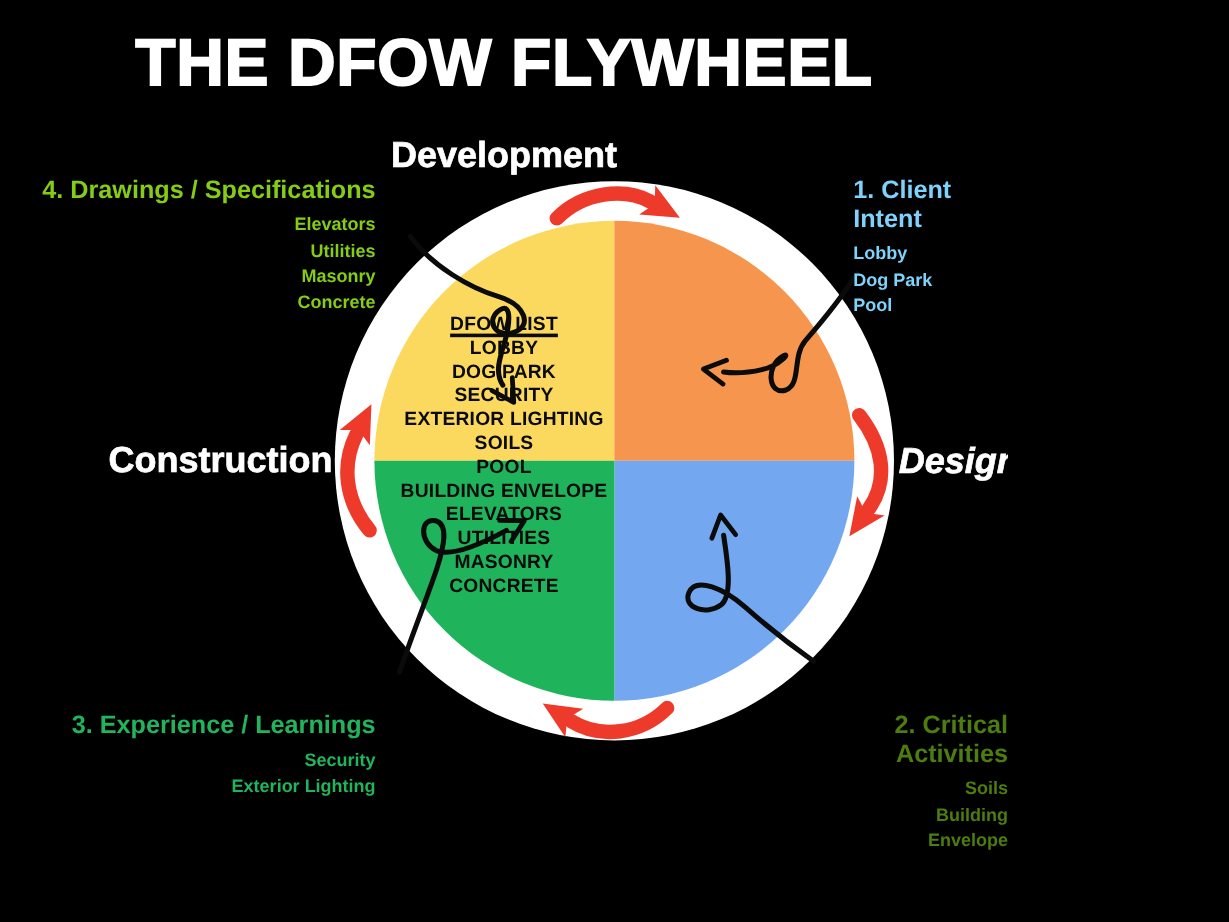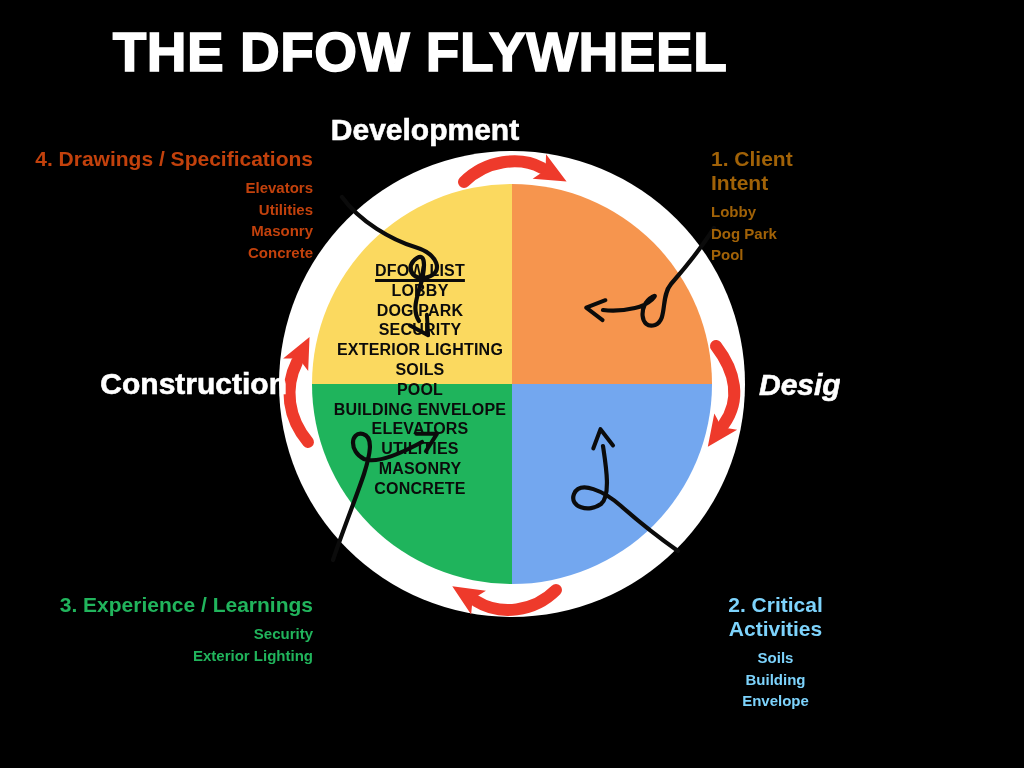--- a/index.html
+++ b/index.html
@@ -4,33 +4,33 @@
 <style>
   html,body{margin:0;padding:0;background:#000;}
   .stage{position:relative;width:840px;height:768px;background:#000000;overflow:hidden;
          font-family:"Liberation Sans",sans-serif;}
 
   .title{position:absolute;top:20px;left:0;right:0;text-align:center;color:#FFFFFF;
          font-size:55px;font-weight:800;letter-spacing:0.5px;-webkit-text-stroke:1.5px #FFFFFF;}
 
   .svg-layer{position:absolute;left:0;top:0;width:1024px;height:768px;}
 
-  .phase{position:absolute;color:#FFFFFF;font-weight:700;font-size:30px;padding-left:10px;-webkit-text-stroke:0.6px #FFFFFF;}
+  .phase{position:absolute;color:#FFFFFF;font-weight:700;font-size:30px;-webkit-text-stroke:0.6px #FFFFFF;}
   .phase-dev{top:113px;left:0;right:0;text-align:center;}
   .phase-design{top:368px;left:749px;font-style:italic;}
   .phase-construction{top:367px;left:0;width:277px;text-align:right;}
   .phase-precon{top:622px;left:0;right:0;text-align:center;font-size:31px;}
 
   .corner{position:absolute;font-weight:700;}
   .corner .head{font-size:21px;margin:0 0 6px 0;}
   .corner ul{list-style:none;margin:0;padding:0;font-size:15px;line-height:21.7px;}
-  .corner-tl{top:147px;left:0;width:313px;text-align:right;color:#c2410c;}
-  .corner-tr{top:147px;left:711px;text-align:left;color:#a16207;}
+  .corner-tl{top:147px;left:0;width:313px;text-align:right;color:#84cc16;}
+  .corner-tr{top:147px;left:711px;text-align:left;color:#7dd3fc;}
   .corner-bl{top:593px;left:0;width:313px;text-align:right;color:#21B45C;}
-  .corner-br{top:593px;left:711px;text-align:center;color:#7dd3fc;}
+  .corner-br{top:593px;left:711px;text-align:right;color:#4d7c0f;}
 
   .centerlist{position:absolute;top:261px;left:0;right:0;text-align:center;color:#0B0B0B;
               font-weight:800;font-size:16px;line-height:19.8px;letter-spacing:0.2px;}
   .centerlist .head{text-decoration:underline;text-decoration-thickness:2.5px;text-underline-offset:3px;
                     display:inline-block;margin:0;}
   .centerlist ul{list-style:none;margin:0;padding:0;}
 </style>
 </head>
 <body>
 

